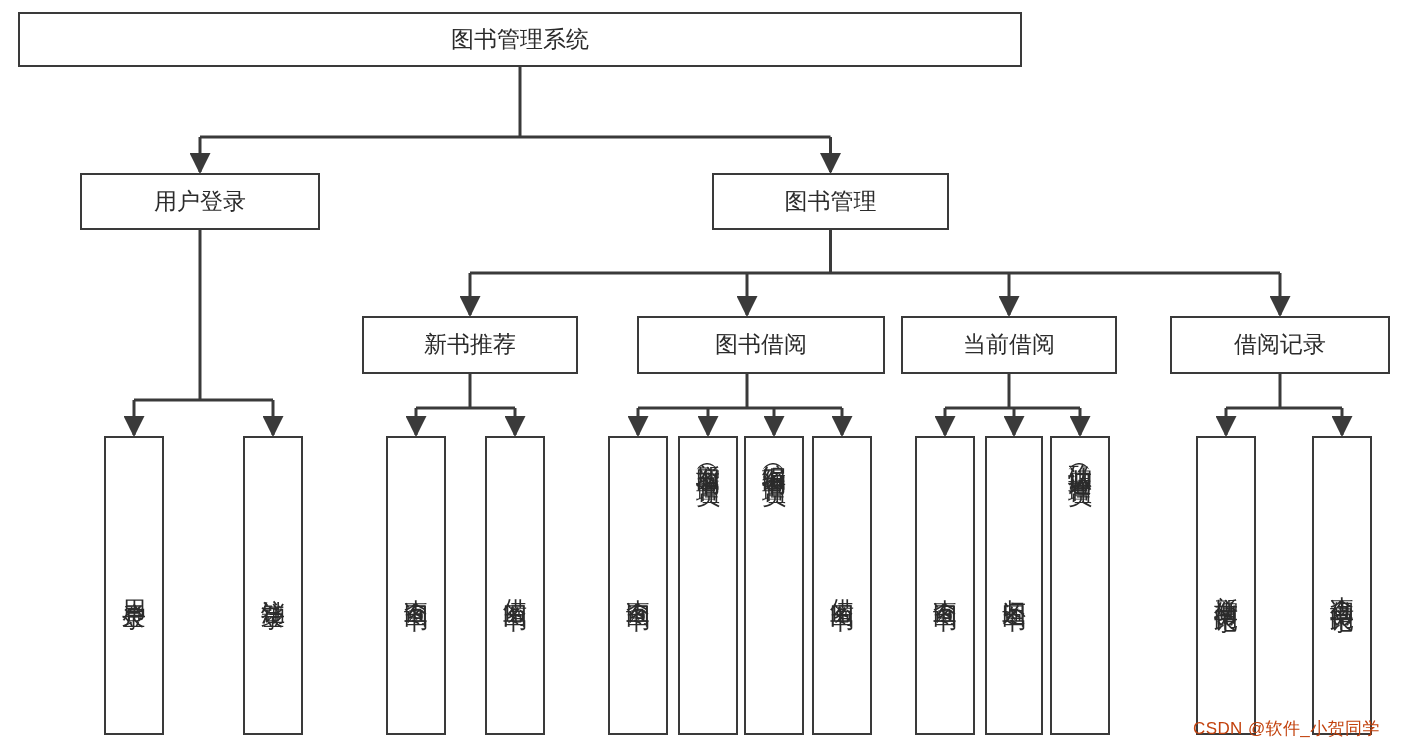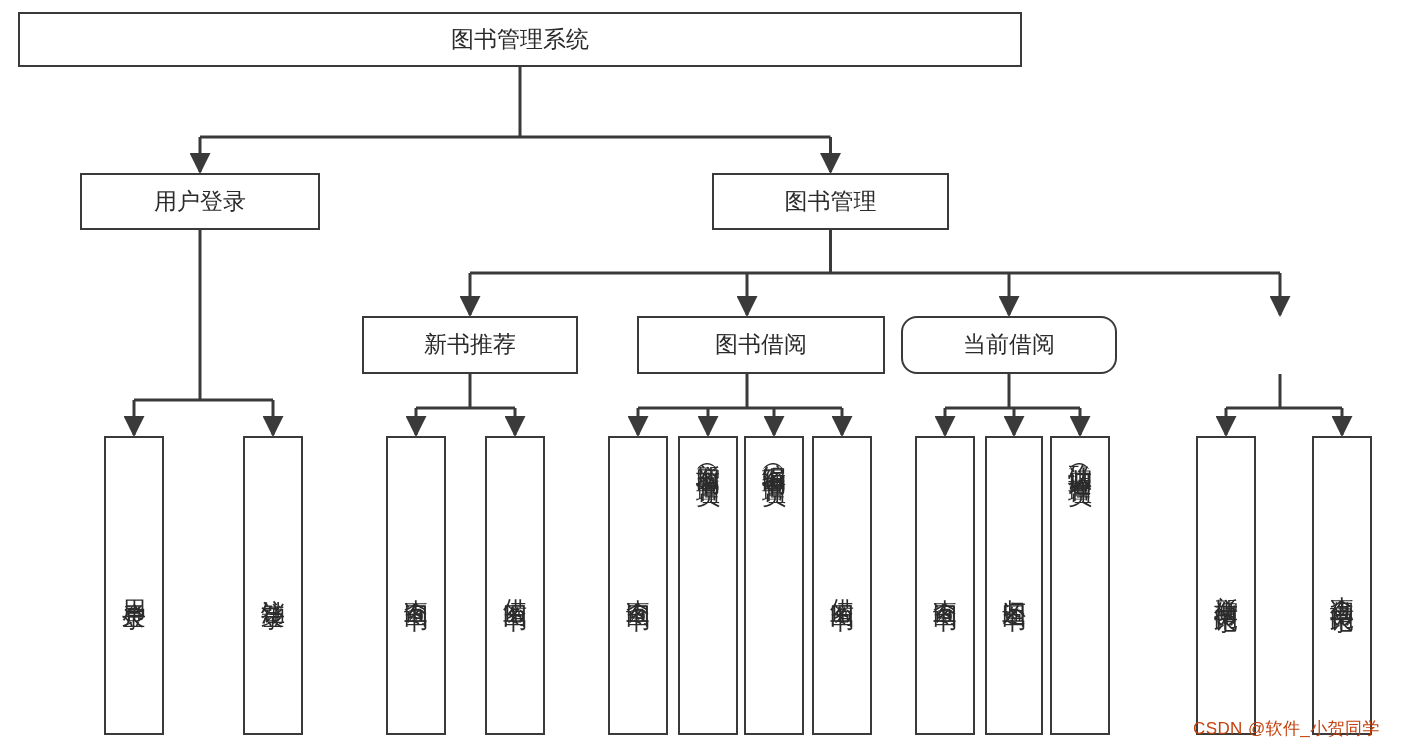--- a/index.html
+++ b/index.html
@@ -128,22 +128,25 @@
   <div class="node horizontal" style="left: 712px; top: 173px; width: 237px; height: 57px;">
     <span class="node-label">图书管理</span>
   </div>
 
   <div class="node horizontal" style="left: 362px; top: 316px; width: 216px; height: 58px;">
     <span class="node-label">新书推荐</span>
   </div>
   <div class="node horizontal" style="left: 637px; top: 316px; width: 248px; height: 58px;">
     <span class="node-label">图书借阅</span>
   </div>
-  <div class="node horizontal" style="left: 901px; top: 316px; width: 216px; height: 58px; border-radius: 16px;">
+  <div class="node horizontal" style="left: 901px; top: 316px; width: 216px; height: 58px;">
     <span class="node-label">当前借阅</span>
+  </div>
+  <div class="node horizontal" style="left: 1170px; top: 316px; width: 220px; height: 58px;">
+    <span class="node-label">借阅记录</span>
   </div>
 
   <div class="node vertical center" style="left: 104px; top: 436px; width: 60px; height: 299px;">
     <span class="node-label">用户登录</span>
   </div>
   <div class="node vertical center" style="left: 243px; top: 436px; width: 60px; height: 299px;">
     <span class="node-label">注销登录</span>
   </div>
   <div class="node vertical center" style="left: 386px; top: 436px; width: 60px; height: 299px;">
     <span class="node-label">查询图书</span>

